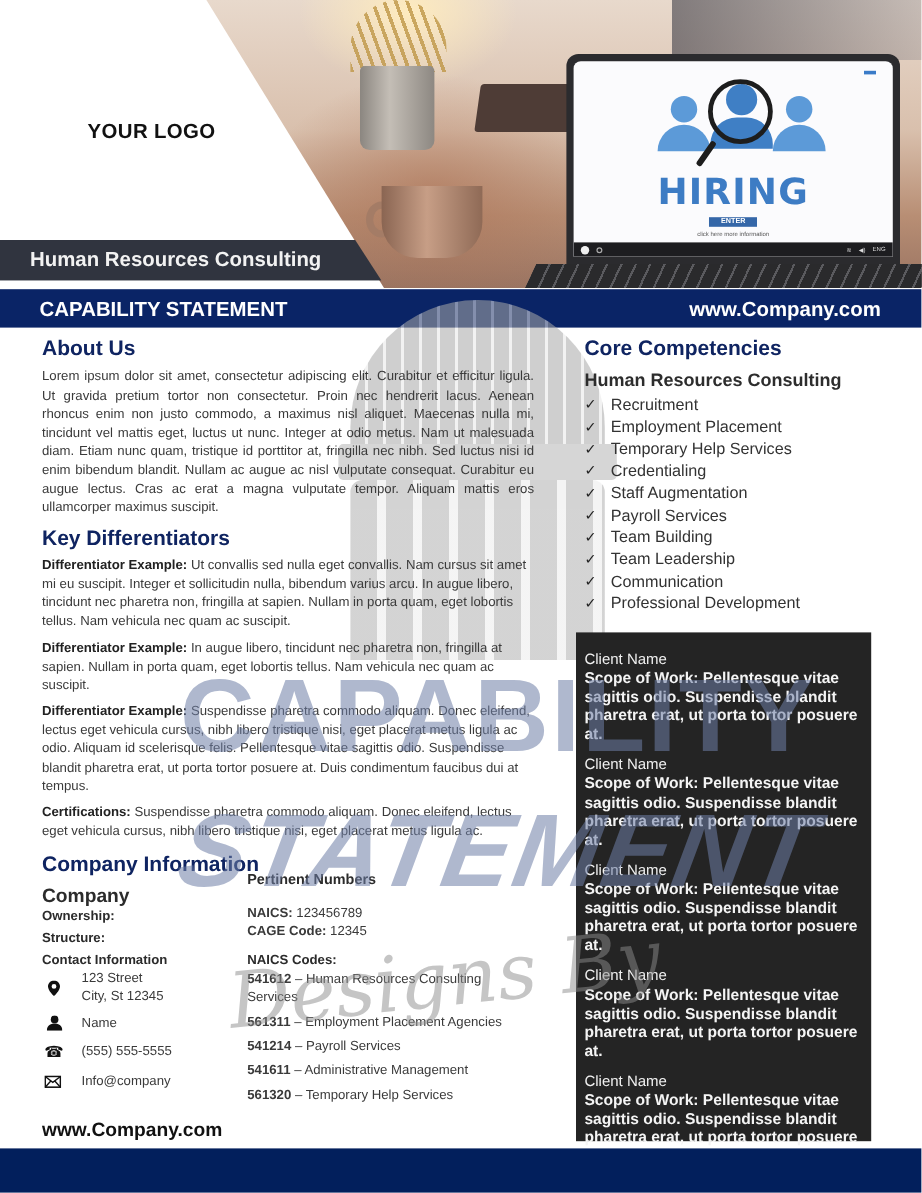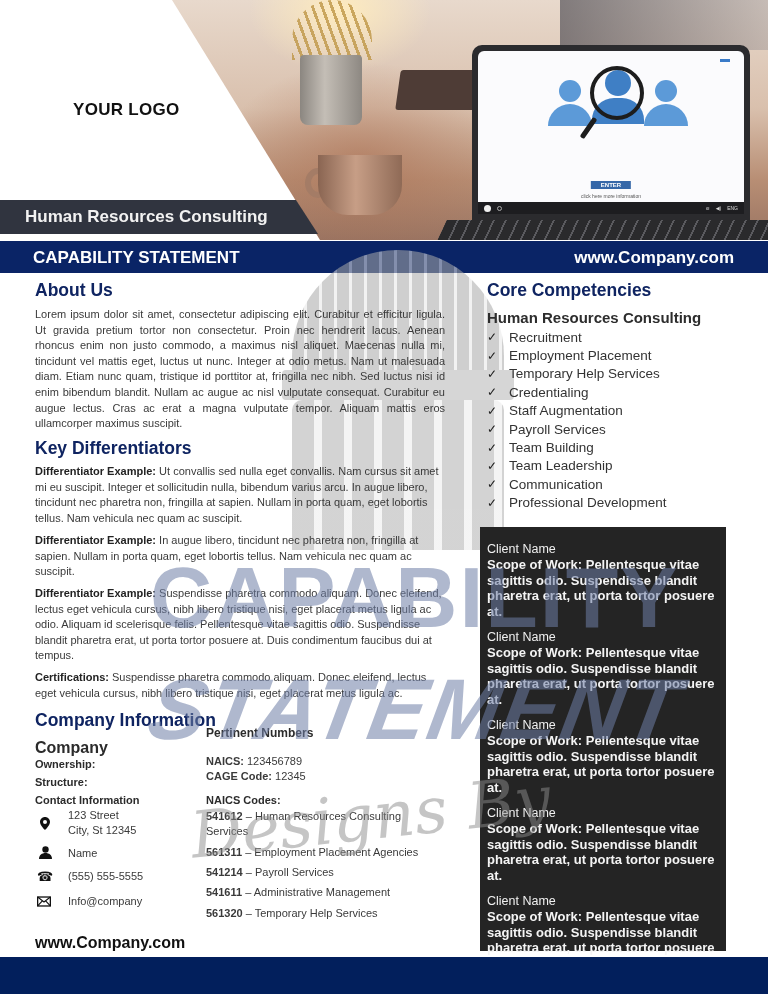--- a/index.html
+++ b/index.html
@@ -119,20 +119,21 @@
             <div class="head"></div>
             <div class="body"></div>
           </div>
         <div class="person" style="left:96px;top:14px;">
             <div class="head"></div>
             <div class="body"></div>
           </div>
         <div class="magnifier"></div>
         <div class="magnifier-handle"></div>
       </div>
+      <div class="hiring-text">HIRING</div>
       <div class="enter-btn">ENTER</div>
       <div class="more-info">click here more information</div>
       <div class="taskbar">
         <span class="start"></span>
         <span class="search-ic"></span>
         <span class="spacer"></span>
         <span>≋</span>
         <span>◀)</span>
         <span>ENG</span>
       </div>

